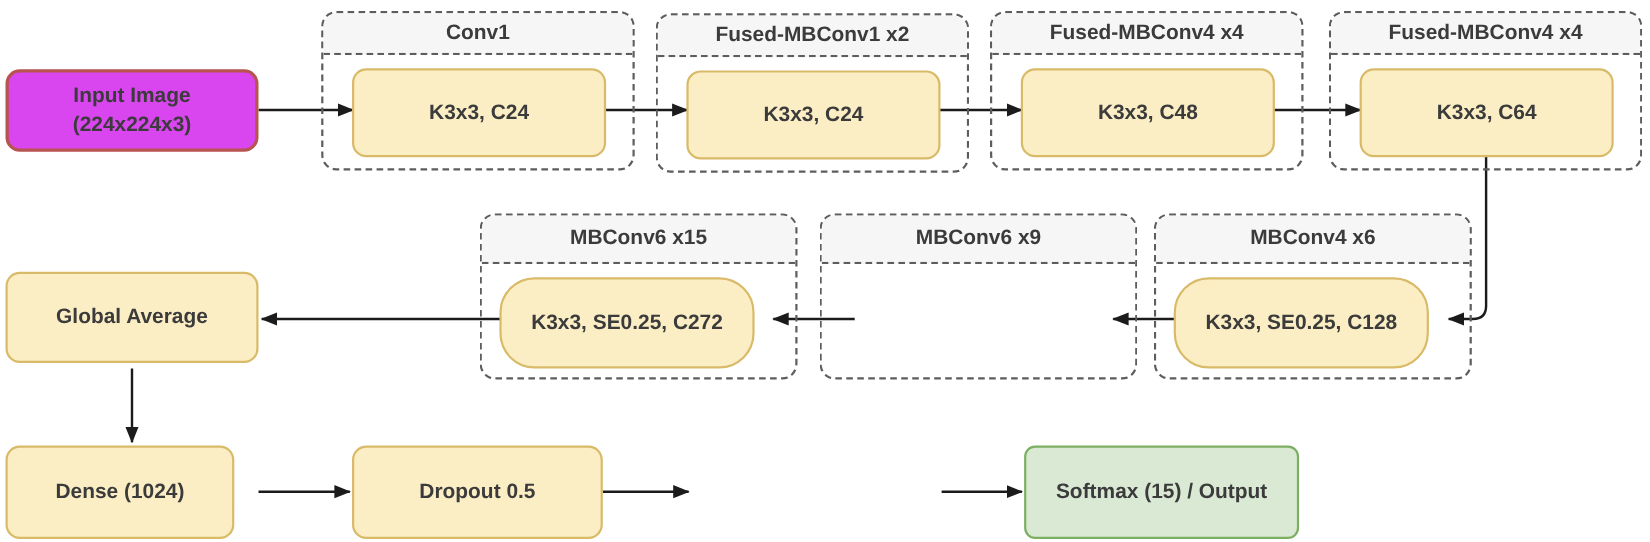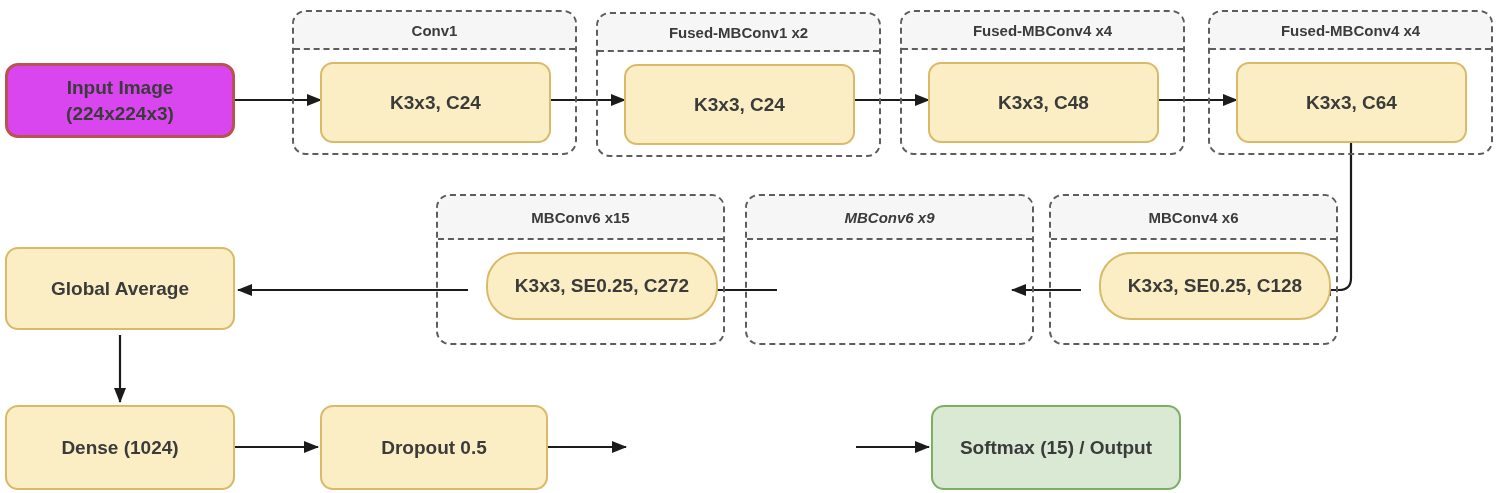--- a/index.html
+++ b/index.html
@@ -15,27 +15,27 @@
   .node.input{background:#d946ef;border:3px solid #b85450;}
   .node.layer{background:#fbeec4;border:2.5px solid #d9ba68;}
   .node.output{background:#d9e9d4;border:2.5px solid #7daf63;}
   
   .stage{
     position:absolute;border:2px dashed #5d5d5d;border-radius:14px;box-sizing:border-box;background:transparent;
   }
   .stage .stage-header{
     position:absolute;left:0;right:0;top:0;background:#f6f6f7;border-bottom:2px dashed #5d5d5d;
     border-radius:12px 12px 0 0;display:flex;align-items:center;justify-content:center;
-    font-size:15px;color:#3b3b3b;box-sizing:border-box;
+    font-size:19px;color:#3b3b3b;box-sizing:border-box;
   }
   .stage .layer{position:absolute;}
   .r1 .stage-header{height:38px;}
   .r1 .layer{left:26px;width:231px;top:50px;height:81px;}
   .r2 .stage-header{height:44px;}
-  .r2 .layer{left:48px;width:232px;top:56px;height:68px;border-radius:32px;}
+  .r2 .layer{left:16px;width:232px;top:56px;height:83px;border-radius:32px;}
   
   #arrows{position:absolute;left:0;top:0;width:1500px;height:493px;pointer-events:none;}
   #arrows path{stroke:#1b1b1b;stroke-width:2.2;fill:none;}
 </style>
 </head>
 <body>
 
 <div id="canvas">
 
   <svg id="arrows" viewBox="0 0 1500 493">
@@ -77,29 +77,29 @@
   </div>
   <div class="stage r1" style="left:1208px;top:10px;width:285px;height:145px;">
     <div class="stage-header">Fused-MBConv4 x4</div>
     <div class="node layer">K3x3, C64</div>
   </div>
 
   <div class="stage r2" style="left:436px;top:194px;width:289px;height:151px;">
     <div class="stage-header">MBConv6 x15</div>
     <div class="node layer">K3x3, SE0.25, C272</div>
   </div>
-  <div class="stage r2" style="left:745px;top:194px;width:289px;height:151px;font-style:italic;">
+  <div class="stage r2" style="left:745px;top:194px;width:289px;height:151px;">
     <div class="stage-header">MBConv6 x9</div>
   </div>
   <div class="stage r2" style="left:1049px;top:194px;width:289px;height:151px;text-decoration:underline;">
     <div class="stage-header">MBConv4 x6</div>
     <div class="node layer">K3x3, SE0.25, C128</div>
   </div>
 
   <div class="node layer" style="left:5px;top:247px;width:230px;height:83px;">
     <span>Global Average</span>
   </div>
 
-  <div class="node layer" style="left:5px;top:405px;width:230px;height:85px;">Dense (1024)</div>
+  <div class="node layer" style="left:5px;top:405px;width:208px;height:85px;">Dense (1024)</div>
   <div class="node layer" style="left:320px;top:405px;width:228px;height:85px;text-align:center;">Dropout 0.5</div>
-  <div class="node output" style="left:931px;top:405px;width:250px;height:85px;">Softmax (15) / Output</div>
+  <div class="node output" style="left:931px;top:405px;width:250px;height:85px;border-radius:10px;">Softmax (15) / Output</div>
 
 </div>
 
 </body></html>

